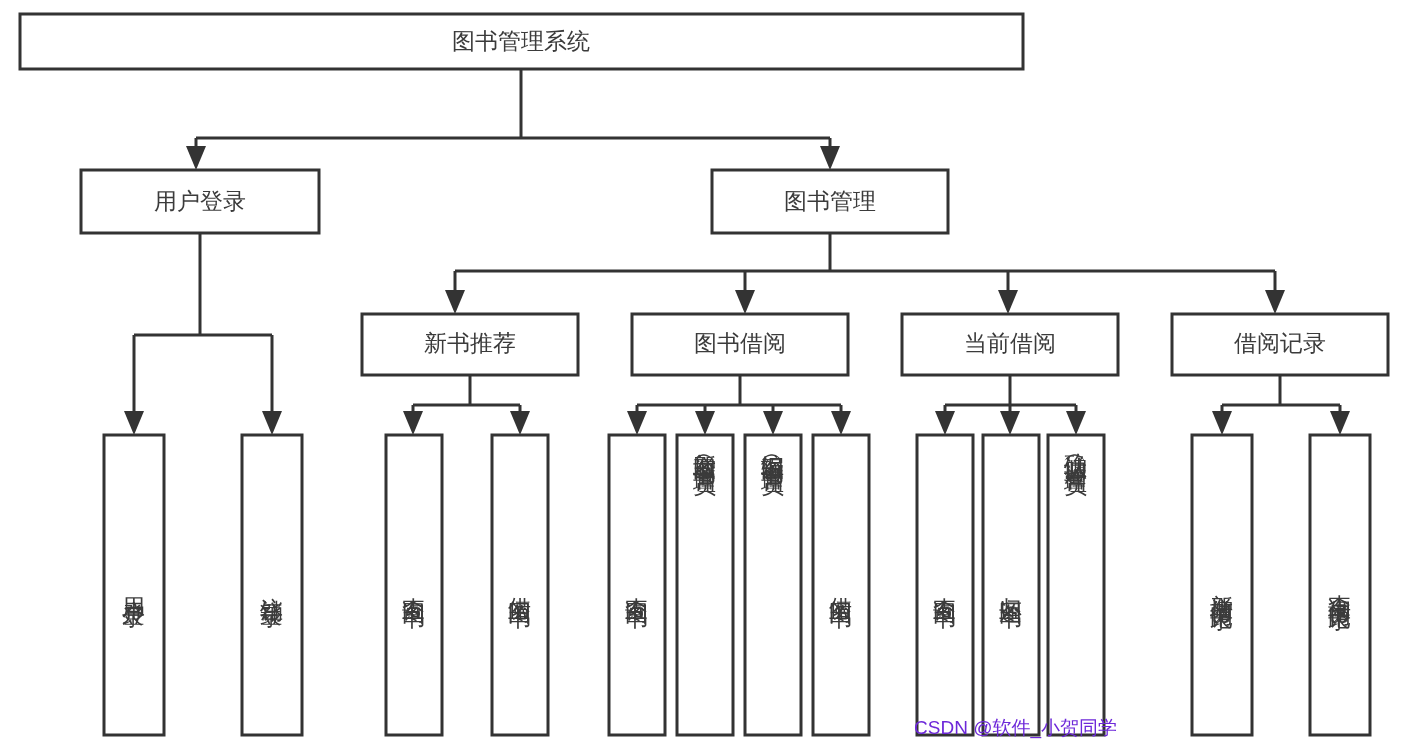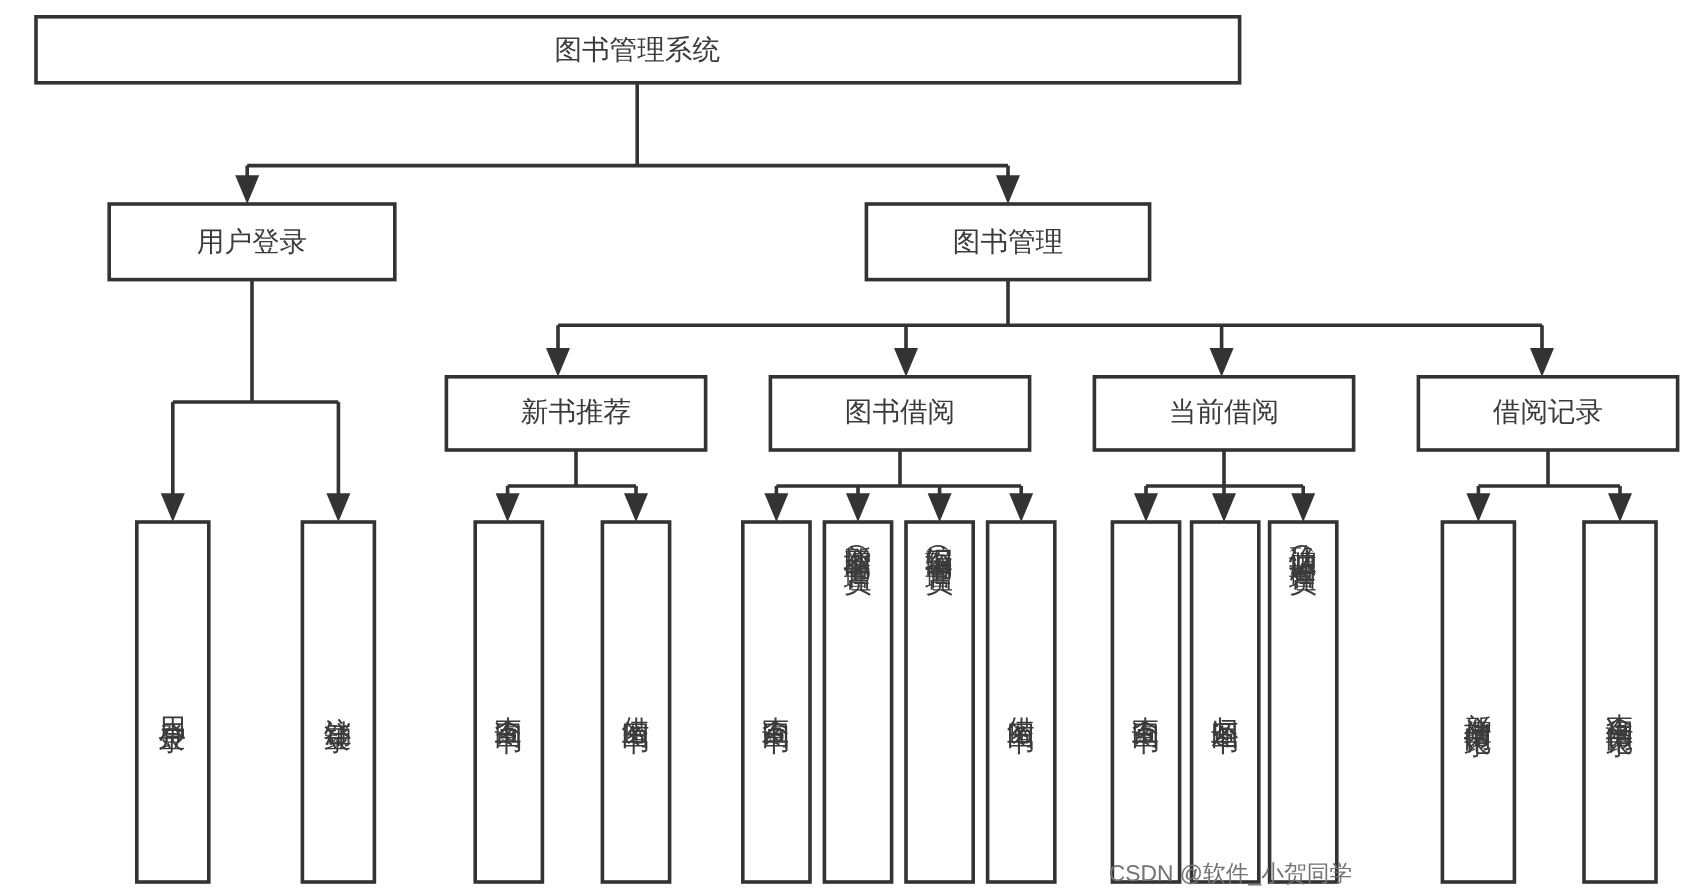--- a/index.html
+++ b/index.html
@@ -9,21 +9,21 @@
   }
   body {
     width: 1405px;
     height: 747px;
     font-family: "Liberation Sans", "DejaVu Sans", sans-serif;
     position: relative;
     overflow: hidden;
   }
   #diagram-root {
     position: absolute;
-    left: 10px;
+    left: 0;
     top: 0;
     width: 1125px;
     height: 747px;
   }
   svg#flow {
     display: block;
     width: 1405px;
     height: 747px;
   }
   .node-box {
@@ -66,21 +66,21 @@
     color: #3b3b3b;
     white-space: nowrap;
     text-align: center;
   }
   .watermark {
     position: absolute;
     right: 8px;
     bottom: 6px;
     font-family: "Liberation Sans", "DejaVu Sans", sans-serif;
     font-size: 19px;
-    color: #737373;
+    color: #6d28d9;
     white-space: nowrap;
     user-select: none;
   }
 </style>
 </head>
 <body>
 
 <div id="diagram-root">
 
   <svg id="flow" viewBox="0 0 1405 747" xmlns="http://www.w3.org/2000/svg">

